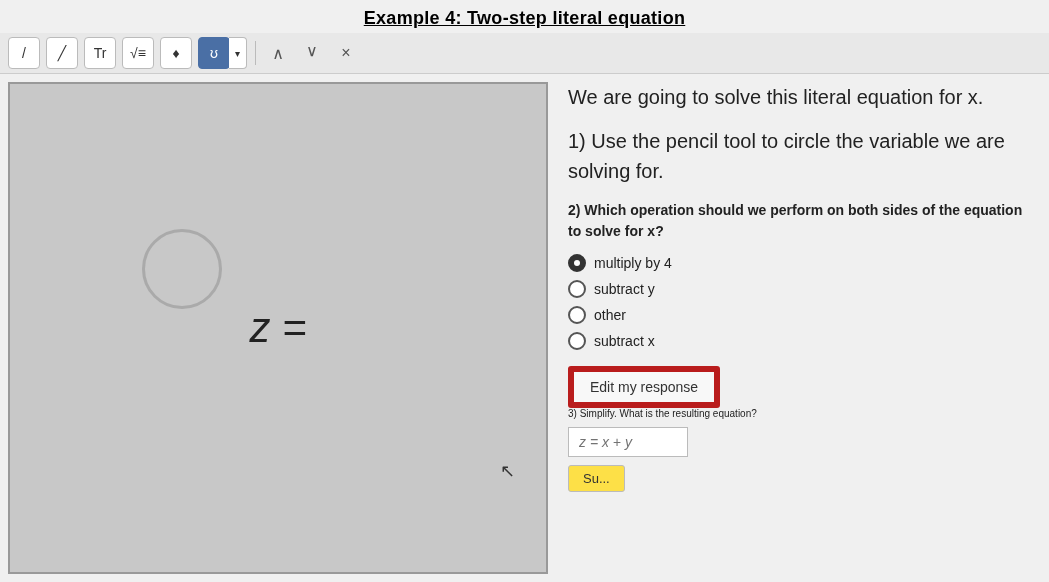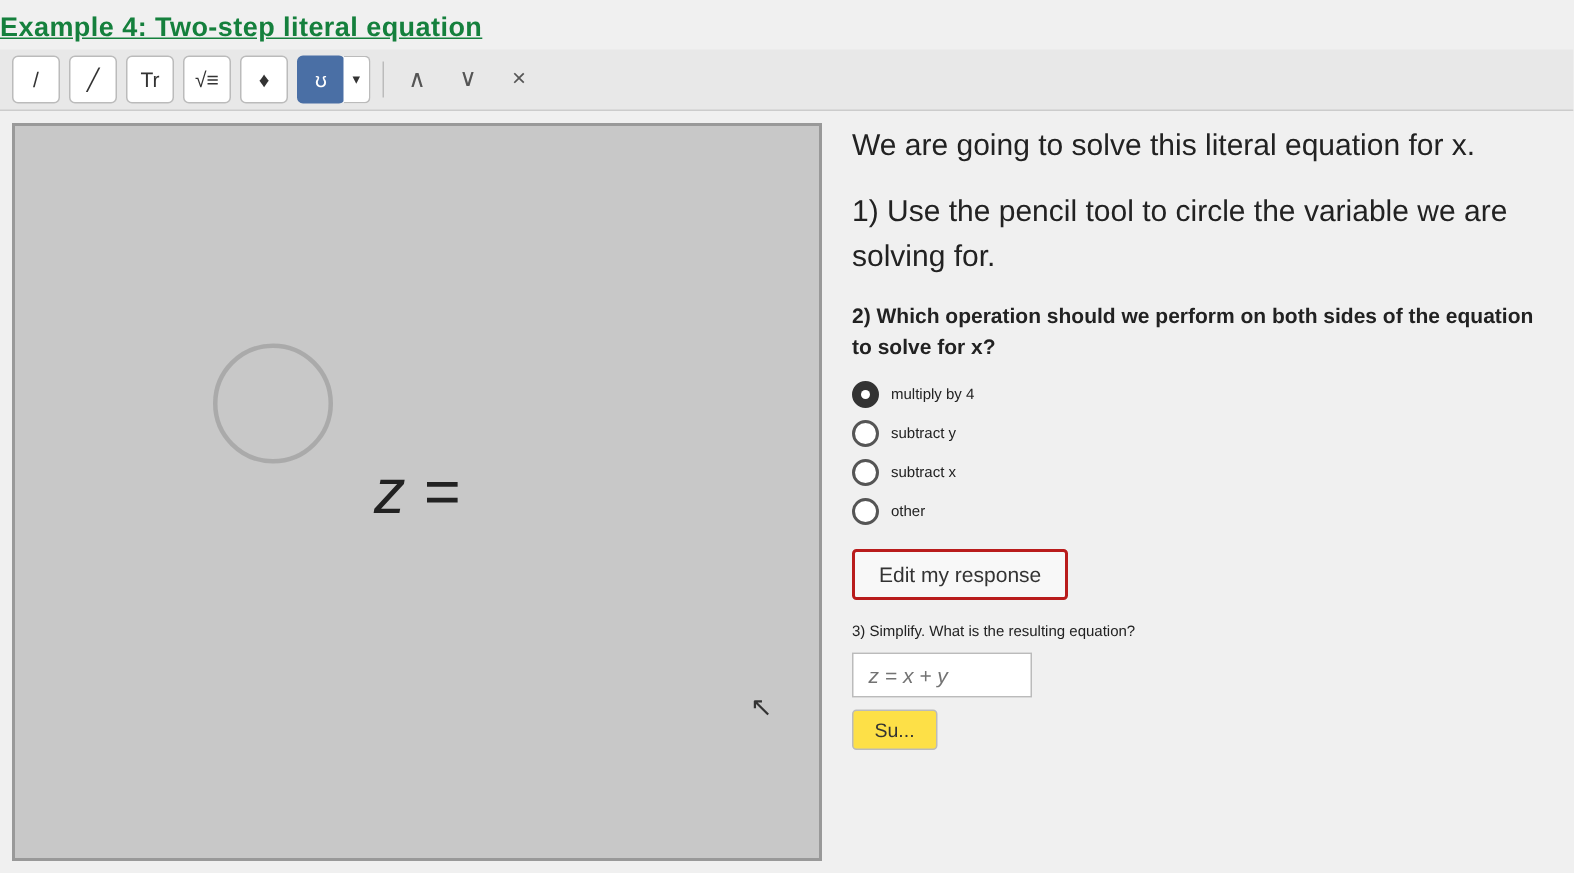--- a/index.html
+++ b/index.html
@@ -8,25 +8,25 @@
       background: #f0f0f0;
       width: 1049px;
       height: 582px;
       overflow: hidden;
       display: flex;
       flex-direction: column;
     }
 
     
     .title-bar {
-      text-align: left;
+      text-align: center;
       padding: 8px 0 4px 0;
       font-size: 18px;
       font-weight: bold;
-      color: #15803d;
+      color: #000000;
       background: #f0f0f0;
       text-decoration: underline;
       letter-spacing: 0.3px;
     }
 
     
     .toolbar {
       display: flex;
       align-items: center;
       background: #e8e8e8;
@@ -167,21 +167,21 @@
       margin-bottom: 16px;
       display: flex;
       flex-direction: column;
       gap: 8px;
     }
 
     .radio-option {
       display: flex;
       align-items: center;
       gap: 8px;
-      font-size: 10px;
+      font-size: 14px;
       cursor: pointer;
     }
 
     .radio-circle {
       width: 18px;
       height: 18px;
       border-radius: 50%;
       border: 2px solid #555;
       display: flex;
       align-items: center;
@@ -197,28 +197,28 @@
 
     .radio-circle.selected::after {
       content: '';
       width: 6px;
       height: 6px;
       border-radius: 50%;
       background: #fff;
     }
 
     .edit-response-btn {
-      border: 2px solid #b91c1c;
+      border: 6px solid #b91c1c;
       background: #f8f8f8;
       padding: 7px 16px;
       font-size: 14px;
       color: #333;
       cursor: pointer;
       border-radius: 3px;
-      margin-bottom: 16px;
+      margin-bottom: 0;
       display: inline-block;
     }
 
     .instruction-3 {
       font-size: 10px;
       margin-bottom: 8px;
       color: #222;
     }
 
     .answer-box {
@@ -319,28 +319,28 @@
         <span>multiply by 4</span>
       </label>
 
       <label class="radio-option">
         <div class="radio-circle"></div>
         <span>subtract y</span>
       </label>
 
       <label class="radio-option">
         <div class="radio-circle"></div>
+        <span>other</span>
+      </label>
+
+      <label class="radio-option">
+        <div class="radio-circle"></div>
         <span>subtract x</span>
       </label>
 
-      <label class="radio-option">
-        <div class="radio-circle"></div>
-        <span>other</span>
-      </label>
-
     </div>
 
     <button class="edit-response-btn">Edit my response</button>
 
     <div class="instruction-3">3) Simplify. What is the resulting equation?</div>
 
     <div class="answer-box">z = x + y</div>
 
     <button class="submit-btn">Su...</button>
 

